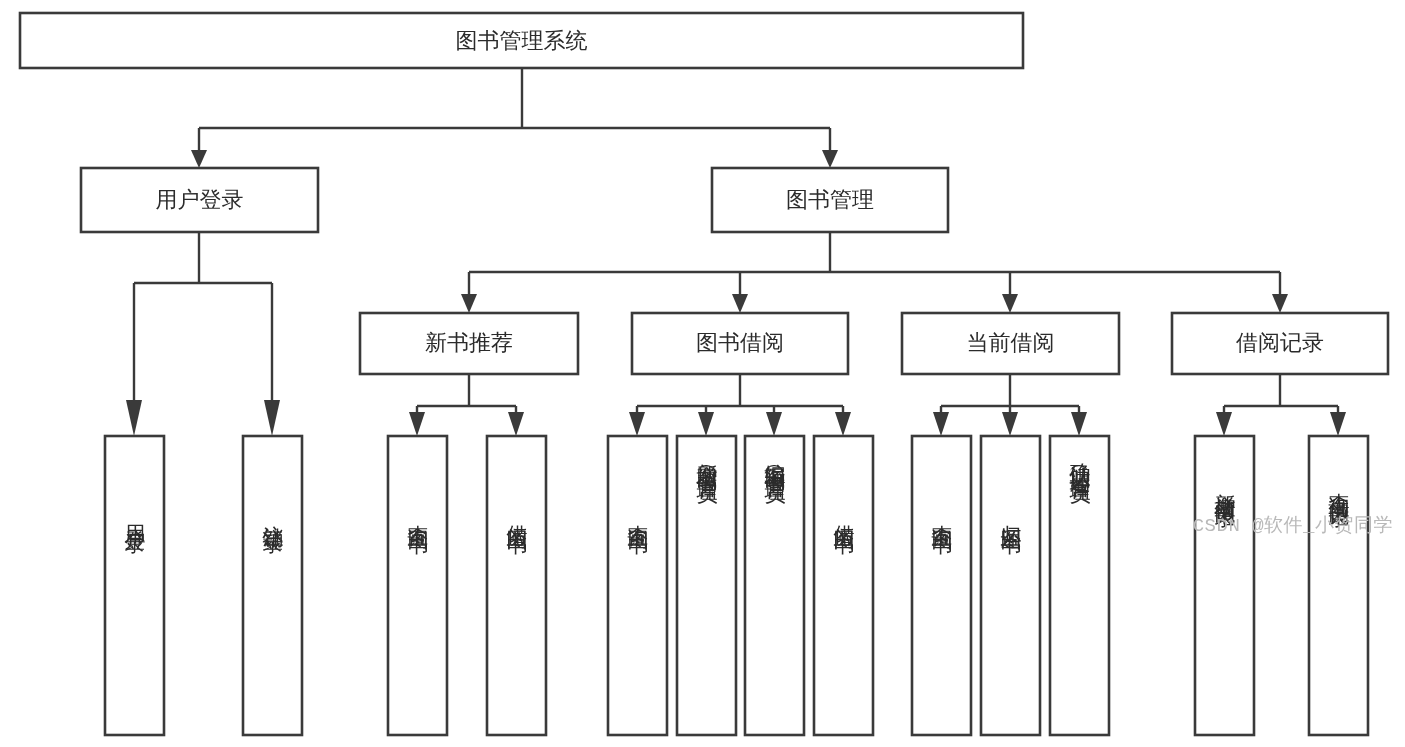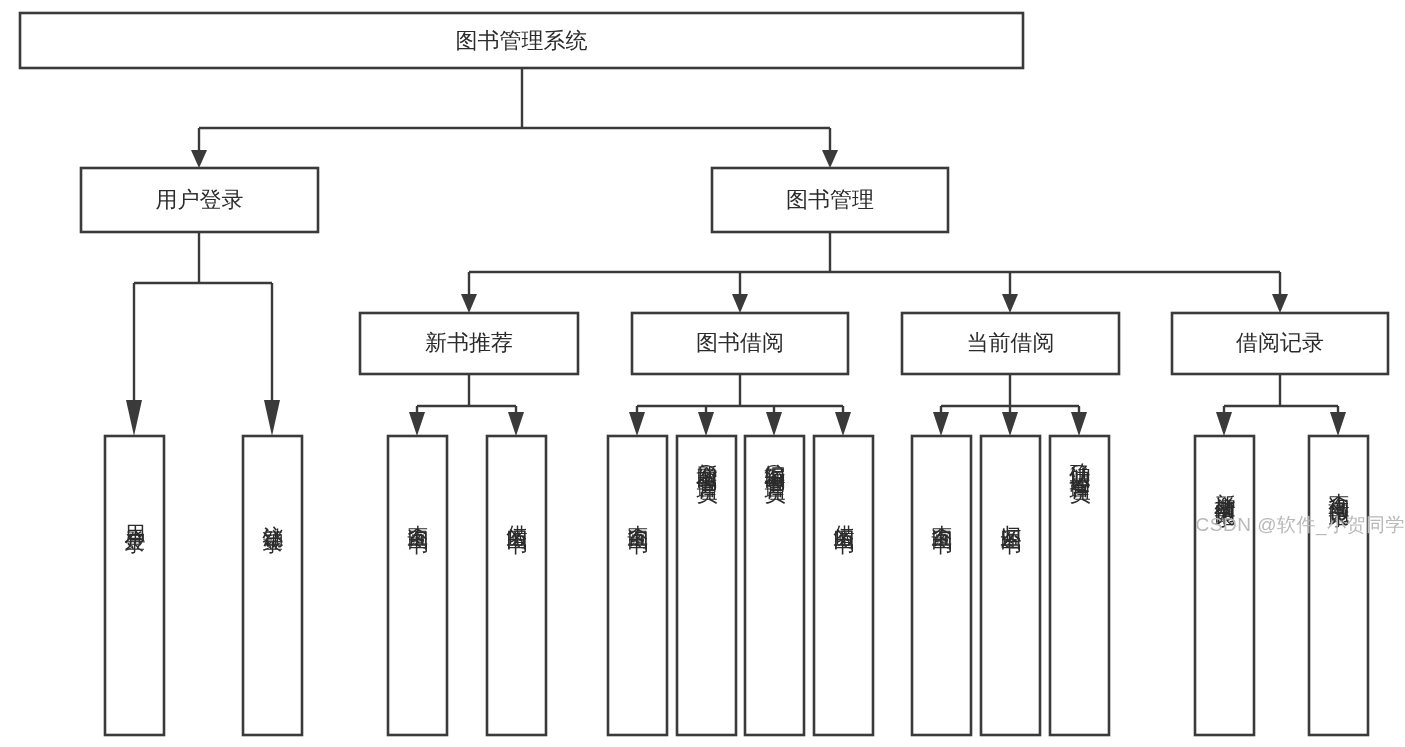--- a/index.html
+++ b/index.html
@@ -62,23 +62,23 @@
     text-orientation: upright;
     font-family: "Liberation Sans", "DejaVu Sans", sans-serif;
     font-size: 21px;
     line-height: 1.18;
     color: #2b2b2b;
     letter-spacing: 3px;
     white-space: nowrap;
   }
   .watermark {
     position: absolute;
-    right: 0;
+    right: 12px;
     bottom: 6px;
-    font-family: Liberation Sans, sans-serif;
+    font-family: Liberation Mono, monospace;
     font-size: 19px;
     color: #b9b9b9;
     white-space: nowrap;
     letter-spacing: 0.5px;
   }
 </style>
 </head>
 <body>
 
 <div id="diagram-root">

